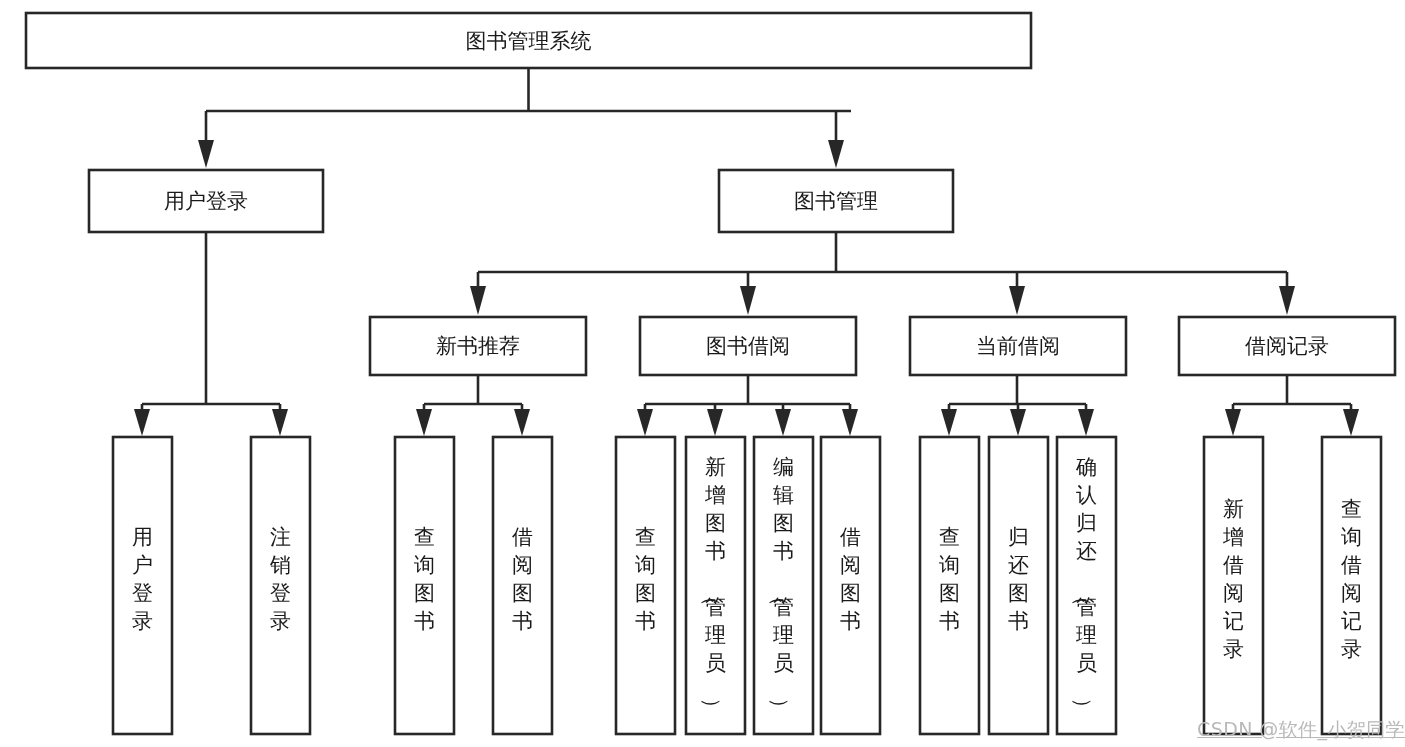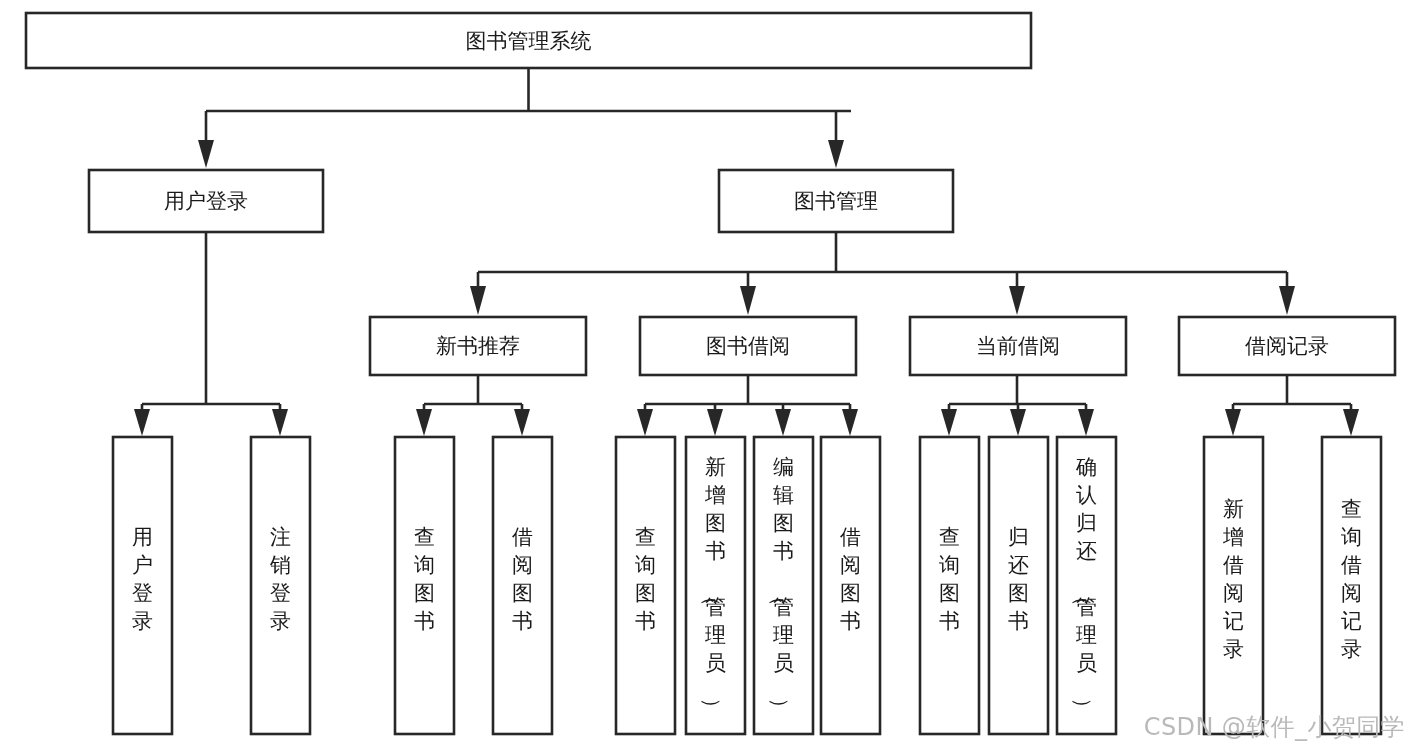--- a/index.html
+++ b/index.html
@@ -53,25 +53,26 @@
     fill: #1a1a1a;
     font-family: "DejaVu Sans", "Liberation Sans", sans-serif;
     font-size: 21px;
     text-anchor: middle;
   }
   .watermark {
     position: absolute;
     right: 8px;
     bottom: 4px;
     font-family: "DejaVu Sans", "Liberation Sans", sans-serif;
-    font-size: 24px;
+    font-size: 19px;
     color: #b9b9b9;
     letter-spacing: 0.4px;
     white-space: nowrap;
     user-select: none;
+    text-decoration: underline;
   }
 </style>
 </head>
 <body>
 
 <div id="diagram-root">
   <svg class="flow" viewBox="0 0 1405 747" xmlns="http://www.w3.org/2000/svg">
 
     <g>
       <path class="connector" d="M 520.5 68 L 520.5 111"></path>

